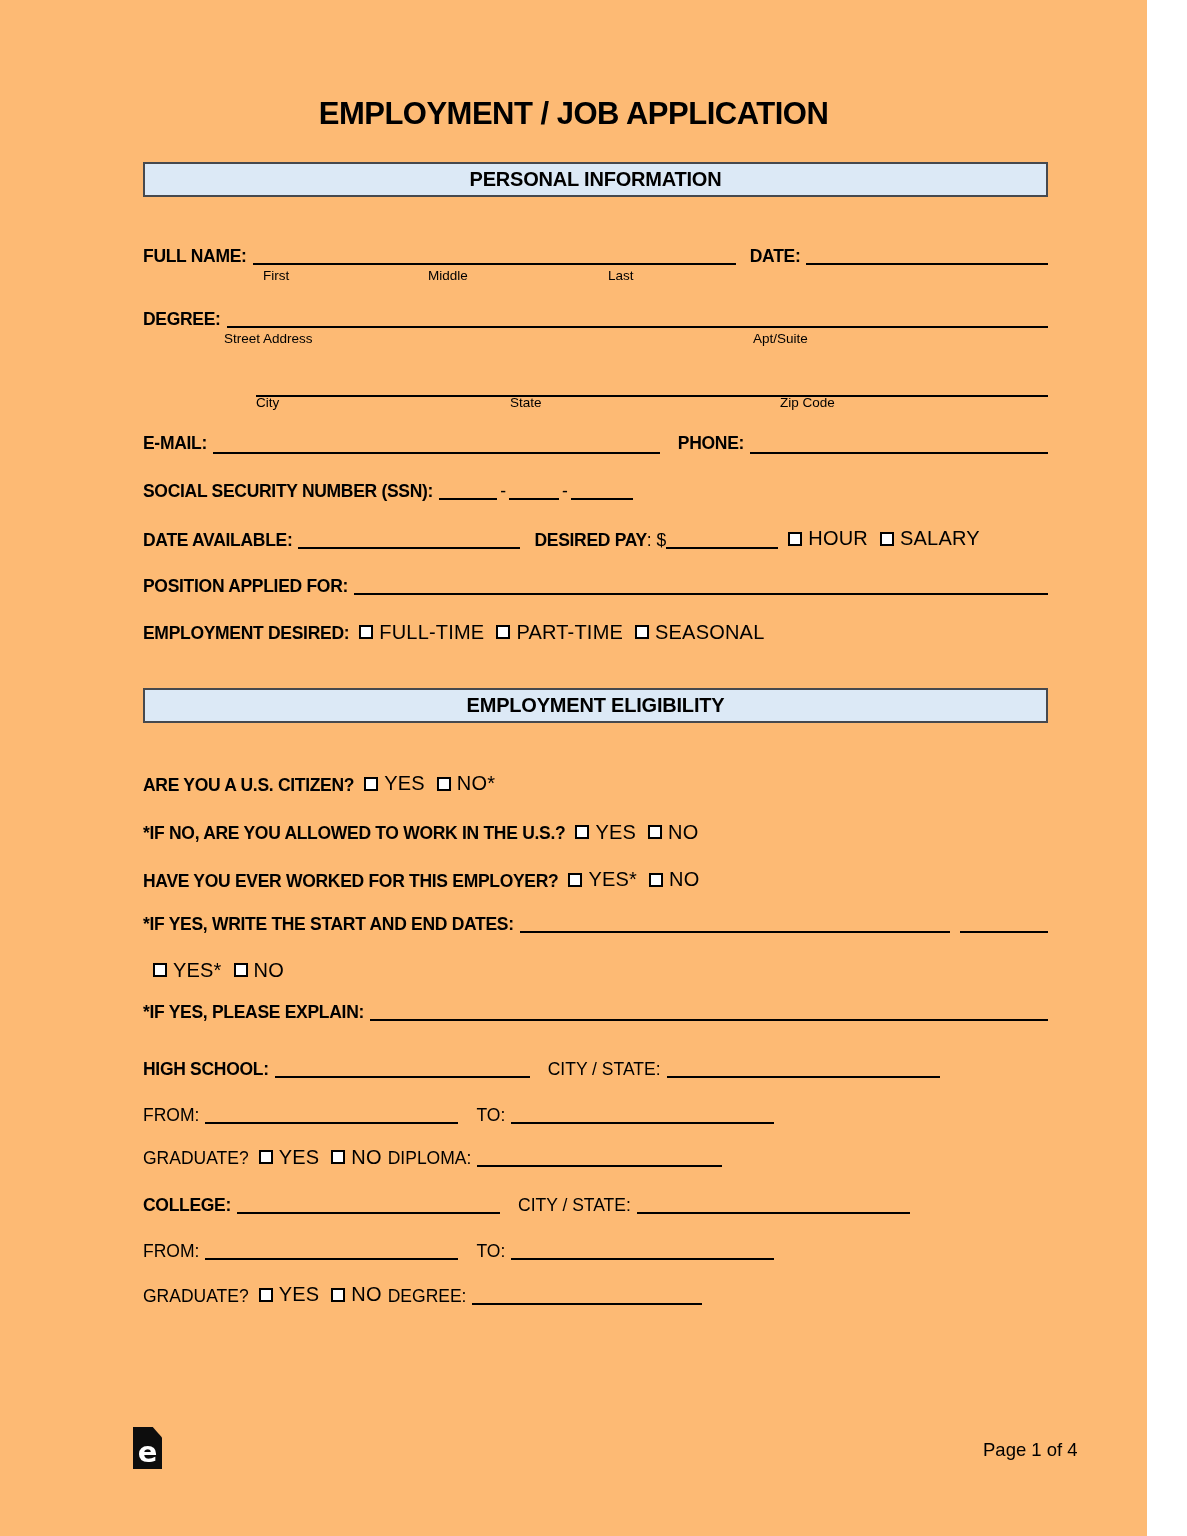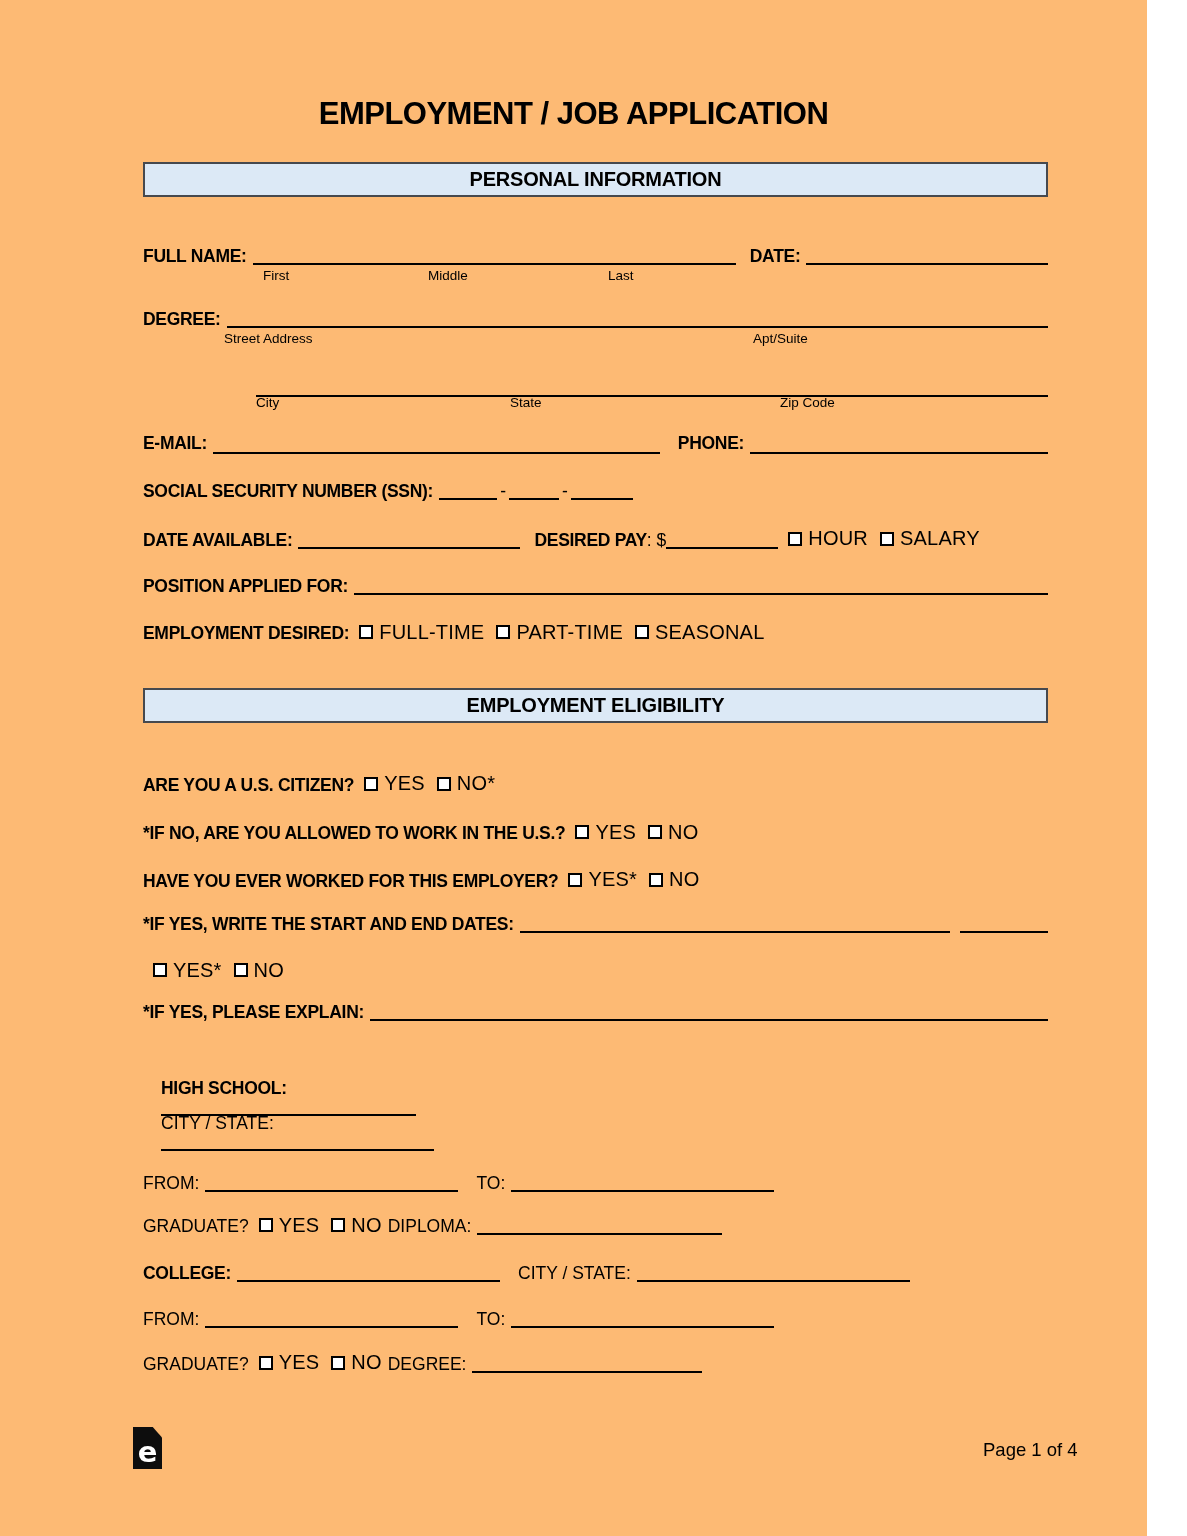--- a/index.html
+++ b/index.html
@@ -245,21 +245,21 @@
         <span class="optlbl">NO</span>
       </div>
     </div>
 
     <div class="row" style="margin-top:21px;">
       <span class="lbl">*IF YES, PLEASE EXPLAIN:</span>
       <div class="line grow g6"></div>
     </div>
 
 
-    <div class="row" style="margin-top:55px;flex-direction:column;">
+    <div class="row" style="margin-top:36px;">
       <span class="lbl">HIGH SCHOOL:</span>
       <div class="line g6" style="width:255px;"></div>
       <span class="rlbl g18">CITY / STATE:</span>
       <div class="line g6" style="width:273px;"></div>
     </div>
 
     <div class="row" style="margin-top:25px;">
       <span class="rlbl">FROM:</span>
       <div class="line g6" style="width:253px;"></div>
       <span class="rlbl g18">TO:</span>

